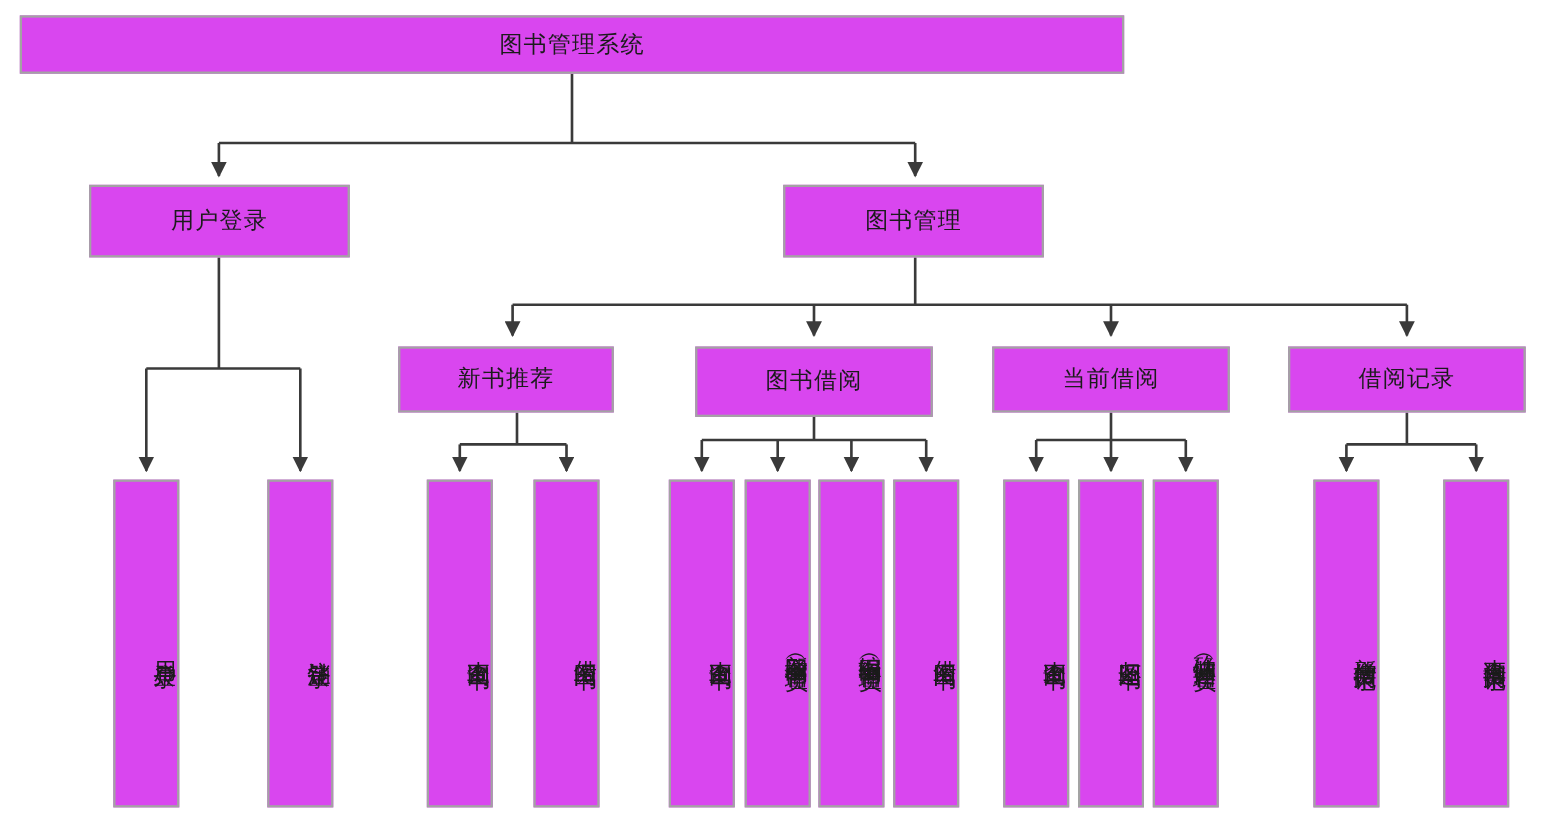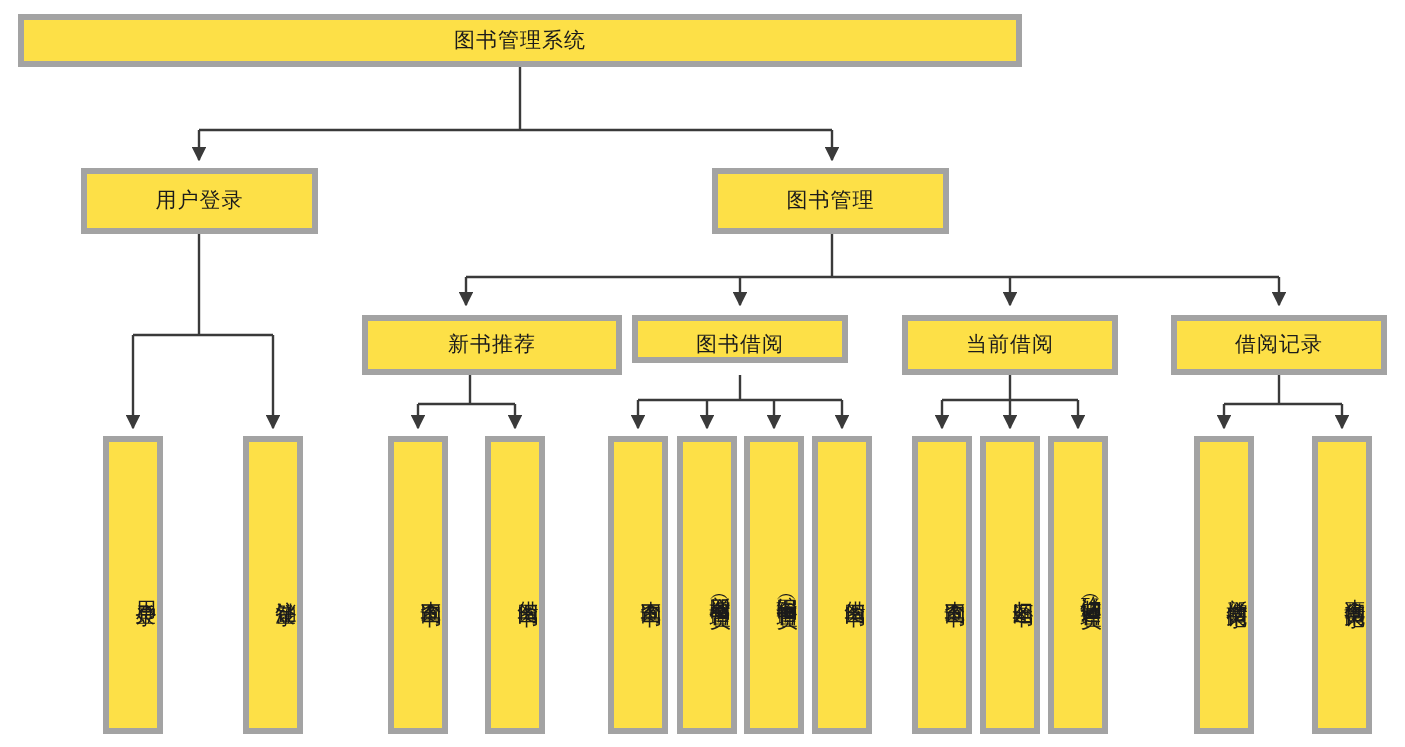--- a/index.html
+++ b/index.html
@@ -20,22 +20,22 @@
   #wires {
     position: absolute;
     left: 0;
     top: 0;
     width: 1405px;
     height: 747px;
   }
   .node {
     position: absolute;
     box-sizing: border-box;
-    background: #fde047;
-    border: 6px solid #a3a3a3;
+    background: #d946ef;
+    border: 2px solid #a3a3a3;
     display: flex;
     align-items: center;
     justify-content: center;
     color: #1b1b1b;
   }
   .node.h {
     font-size: 21px;
     letter-spacing: 1px;
   }
   .node.v {
@@ -122,24 +122,24 @@
     <span class="node-label">图书管理系统</span>
   </div>
 
   <div class="node h" style="left:81px; top:168px; width:237px; height:66px;">
     <span class="node-label">用户登录</span>
   </div>
   <div class="node h" style="left:712px; top:168px; width:237px; height:66px;">
     <span class="node-label">图书管理</span>
   </div>
 
-  <div class="node h" style="left:362px; top:315px; width:260px; height:60px;">
+  <div class="node h" style="left:362px; top:315px; width:196px; height:60px;">
     <span class="node-label">新书推荐</span>
   </div>
-  <div class="node h" style="left:632px; top:315px; width:216px; height:48px;align-items:flex-end;">
+  <div class="node h" style="left:632px; top:315px; width:216px; height:64px;">
     <span class="node-label">图书借阅</span>
   </div>
   <div class="node h" style="left:902px; top:315px; width:216px; height:60px;">
     <span class="node-label">当前借阅</span>
   </div>
   <div class="node h" style="left:1171px; top:315px; width:216px; height:60px;align-items:center;">
     <span class="node-label">借阅记录</span>
   </div>
 
   <div class="node v" style="left:103px; top:436px; width:60px; height:298px;">

